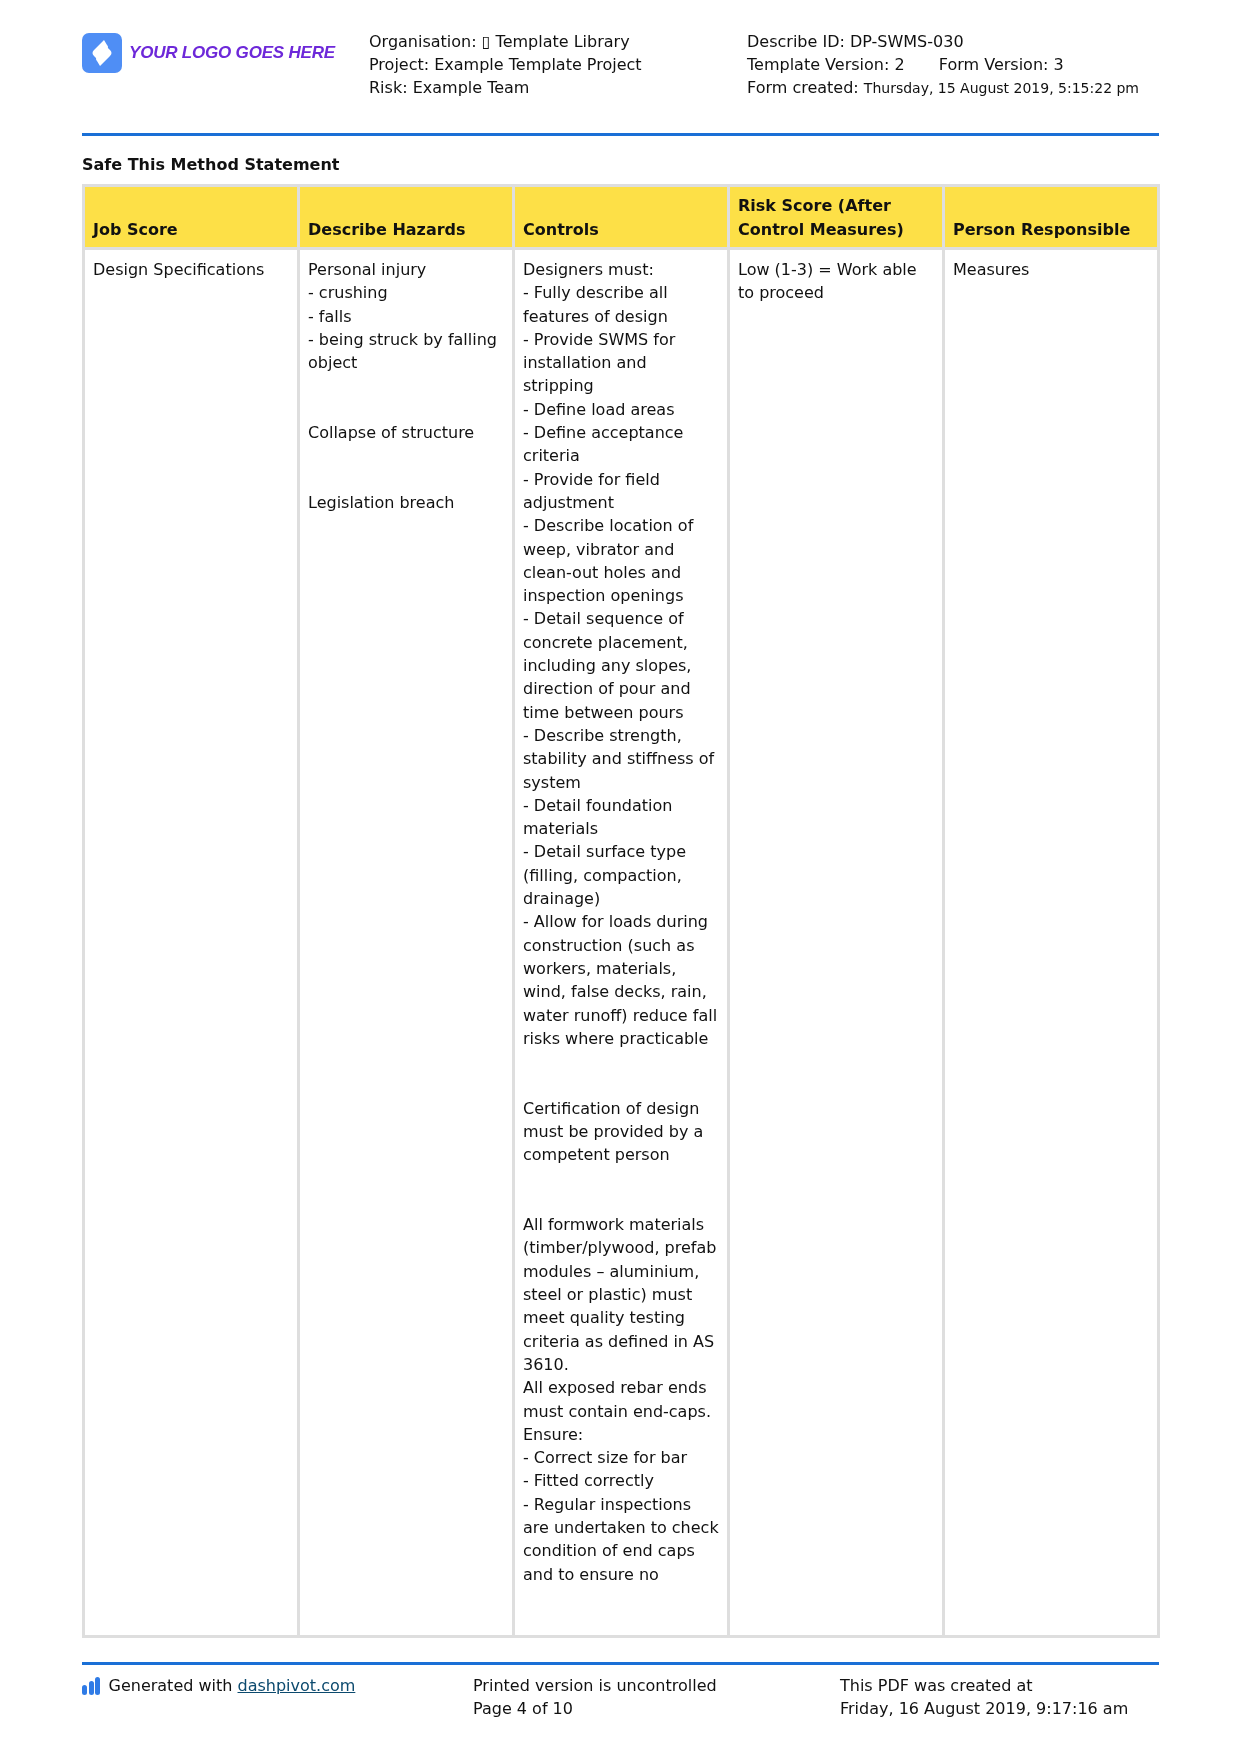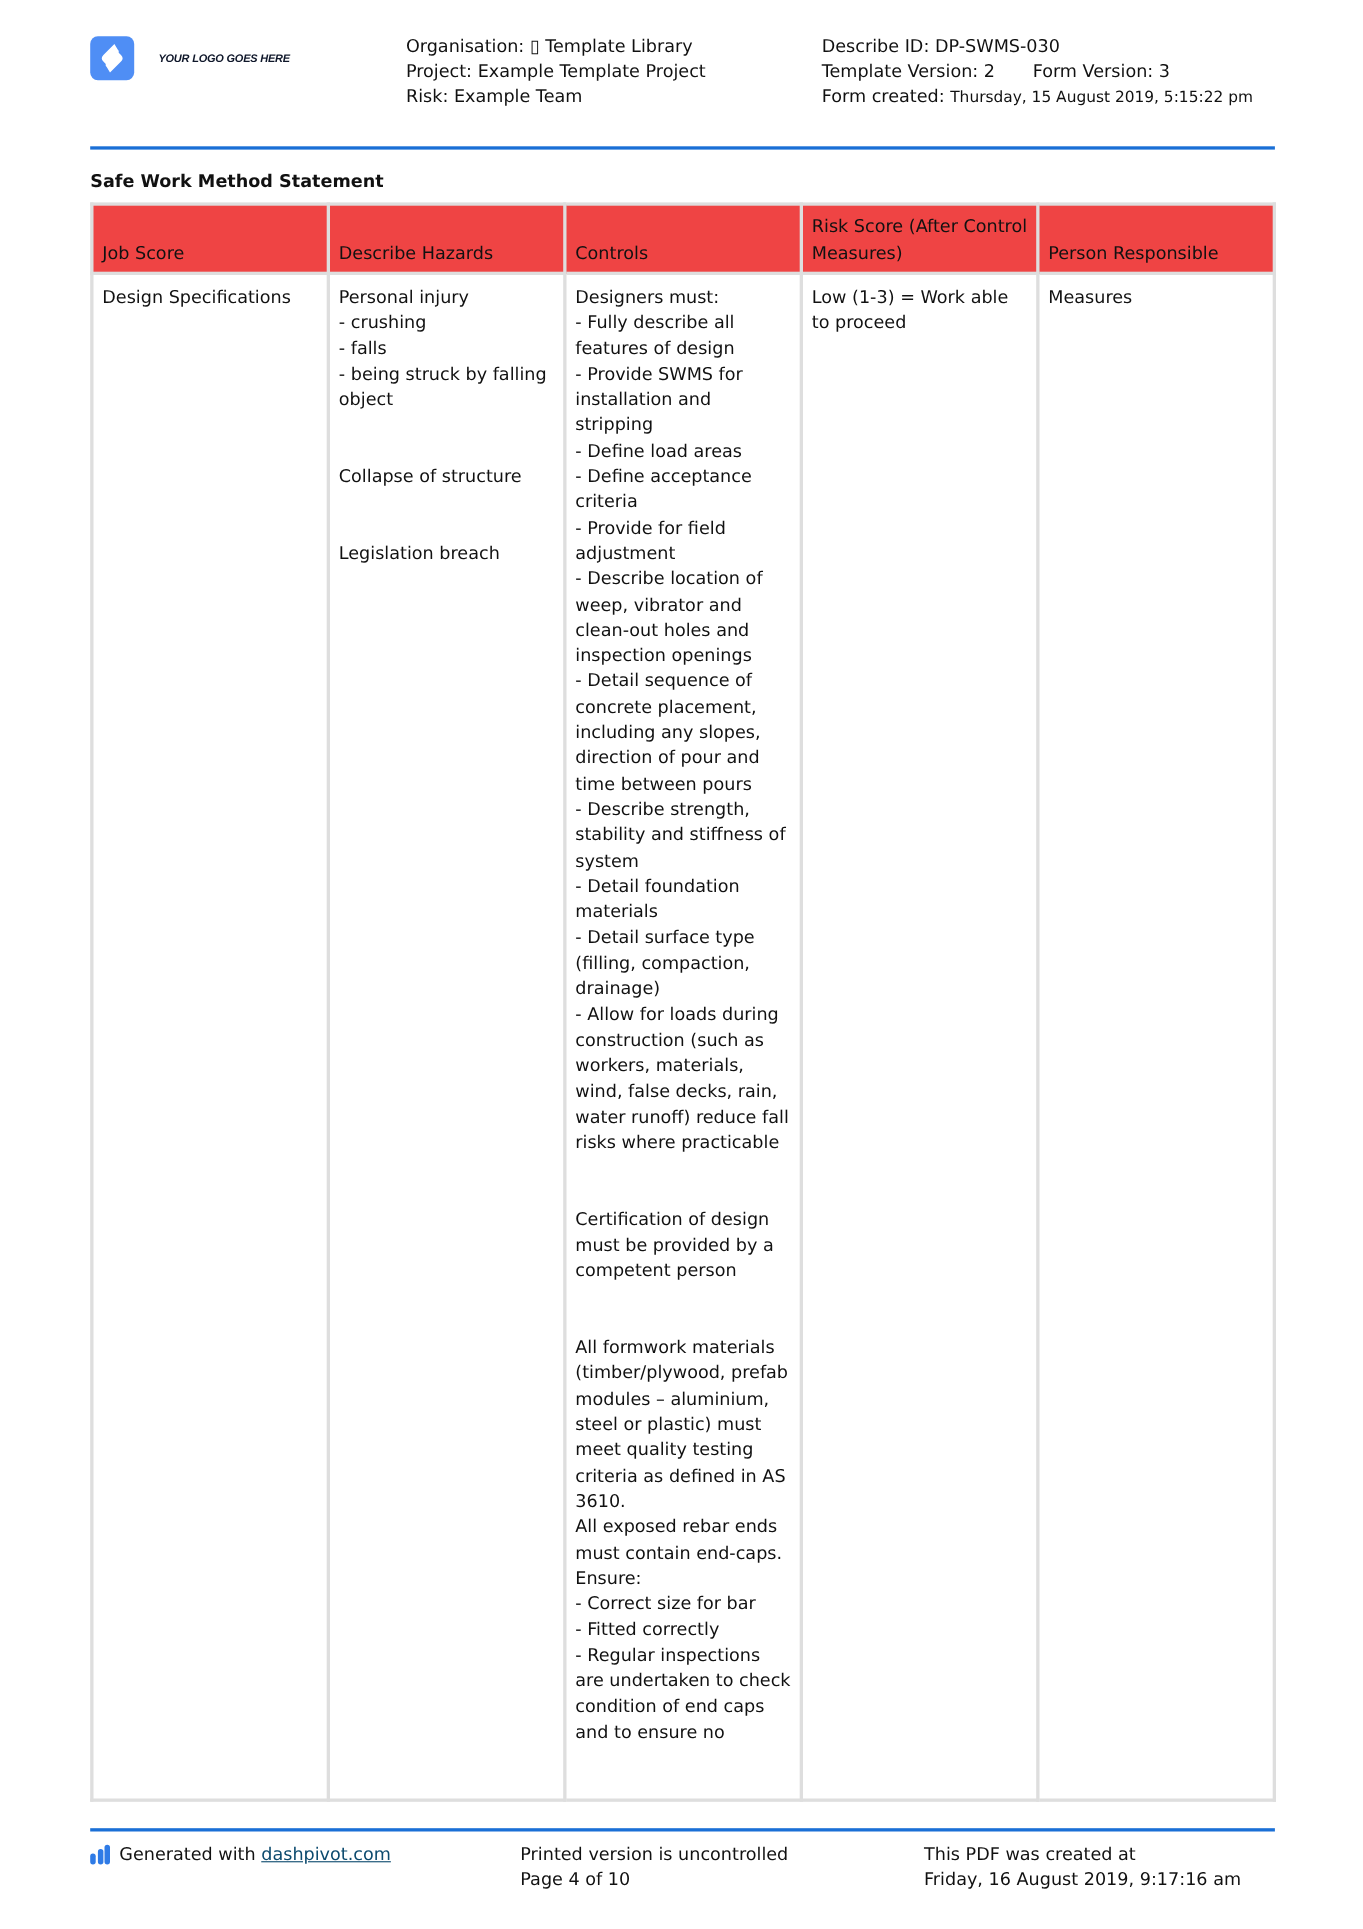--- a/index.html
+++ b/index.html
@@ -32,26 +32,26 @@
     .logo-mark {
       width: 40px;
       height: 40px;
       background: #4f8ef5;
       border-radius: 7px;
       display: flex;
       align-items: center;
       justify-content: center;
     }
     .logo-text {
-      margin-left: 22px;
+      margin-left: 7px;
       font-family: "Liberation Sans", sans-serif;
       font-weight: bold;
       font-style: italic;
-      font-size: 10px;
-      color: #0f172a;
+      font-size: 17px;
+      color: #6d28d9;
       letter-spacing: -0.2px;
     }
     .meta-col {
       position: absolute;
       top: 0;
       font-size: 16px;
       line-height: 23px;
     }
     .meta-col.org { left: 287px; width: 360px; }
     .meta-col.tpl { left: 665px; width: 420px; }
@@ -84,22 +84,22 @@
       font-size: 16px;
       line-height: 23.3px;
     }
     table.swms th, table.swms td {
       border: 3px solid #dedede;
       padding: 6px 8px;
       vertical-align: top;
       text-align: left;
     }
     table.swms th {
-      background: #ef4444;
-      font-weight: normal;
+      background: #fde047;
+      font-weight: bold;
       vertical-align: bottom;
       height: 48px;
       padding-bottom: 6px;
     }
     table.swms td {
       height: 1371px;
       padding-top: 8px;
     }
     .cell-text { white-space: pre-line; }
     .footer {
@@ -177,21 +177,21 @@
     </div>
     <div>
       <b>Form created:</b>
       <span class="meta-small">Thursday, 15 August 2019, 5:15:22 pm</span>
     </div>
   </div>
 </div>
 
 <div class="rule top"></div>
 
-<div class="section-title">Safe Work Method Statement</div>
+<div class="section-title">Safe This Method Statement</div>
 
 <table class="swms">
   <colgroup>
     <col style="width:20%">
     <col style="width:20%">
     <col style="width:20%">
     <col style="width:20%">
     <col style="width:20%">
   </colgroup>
   <thead>

